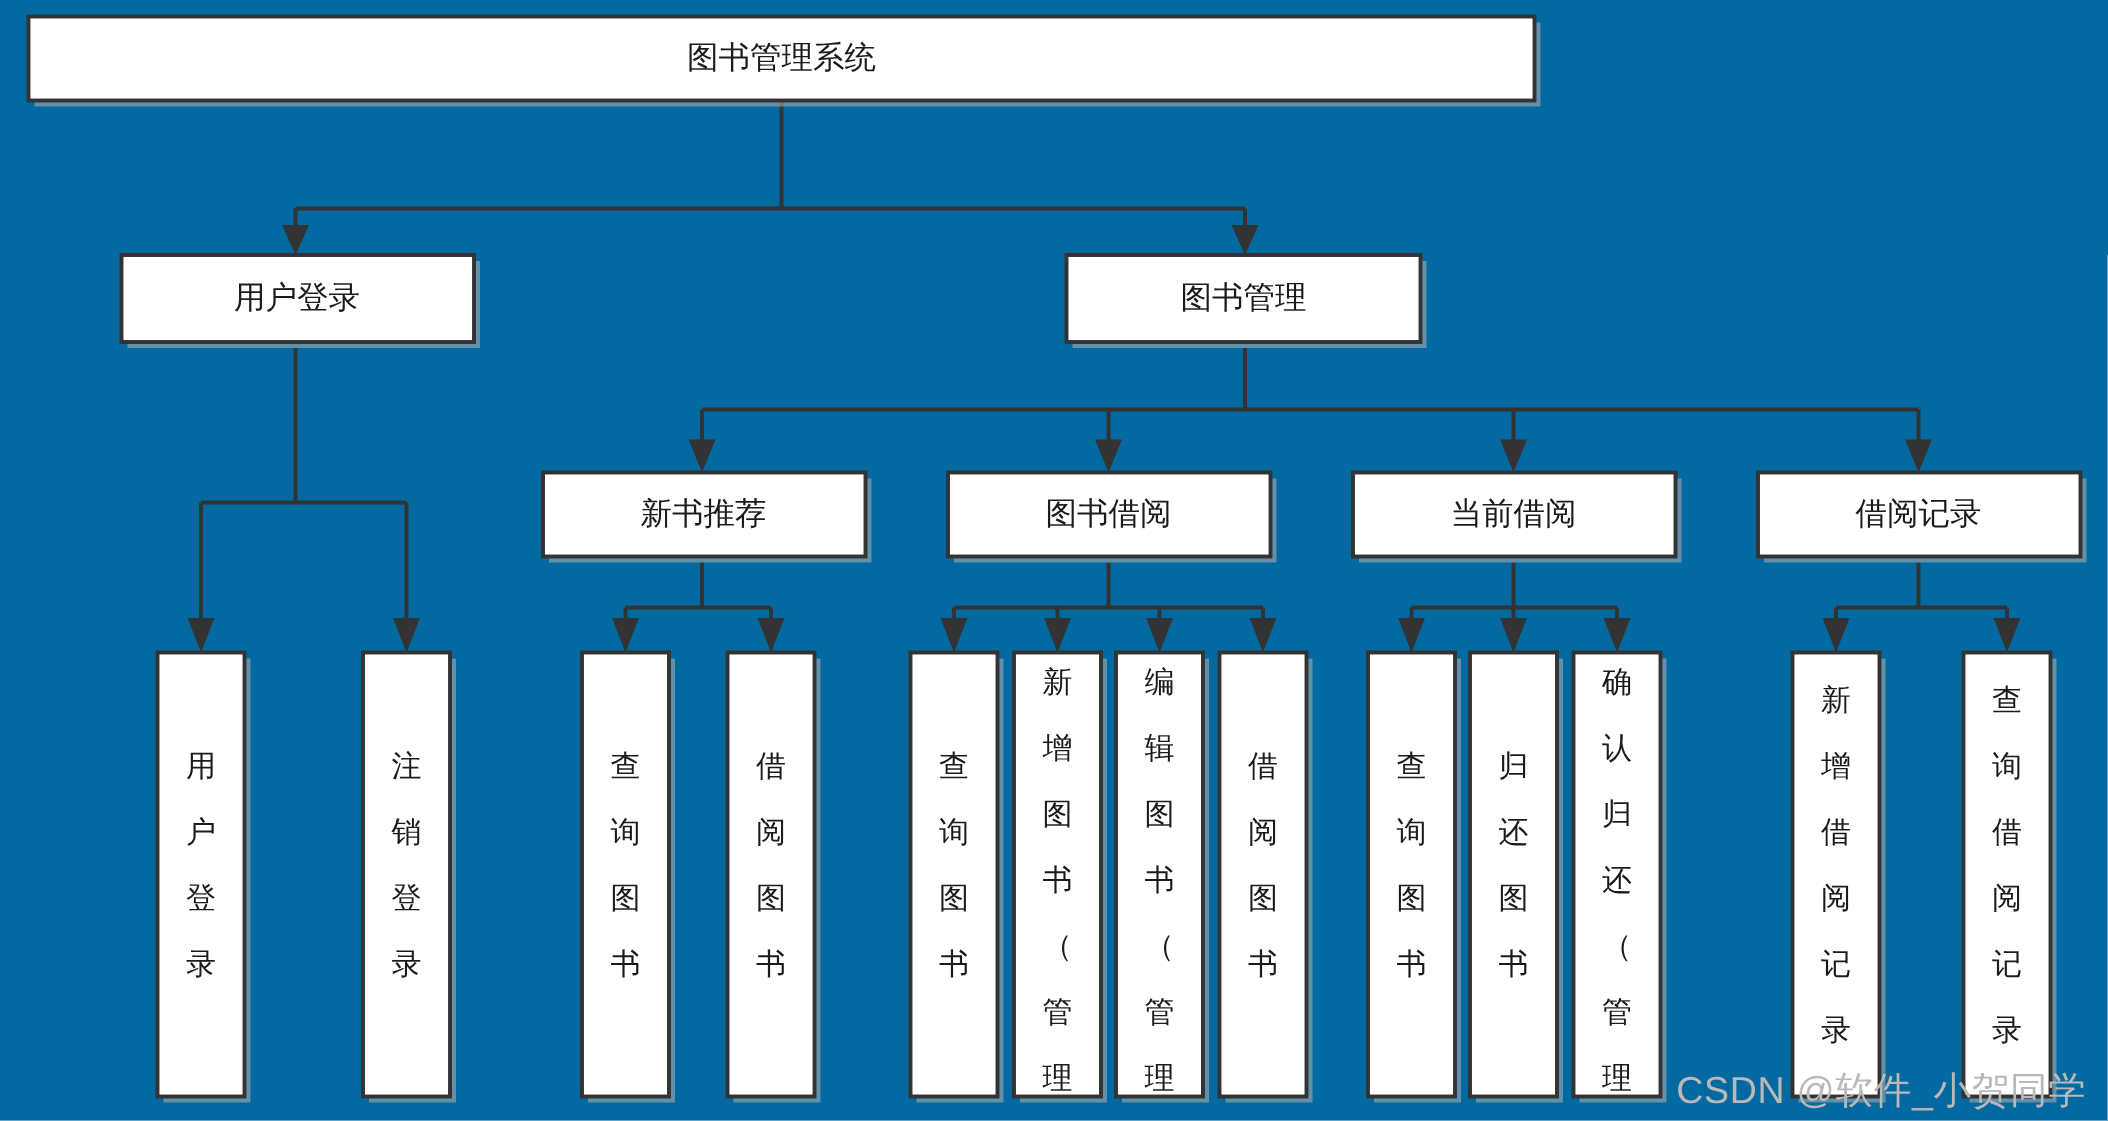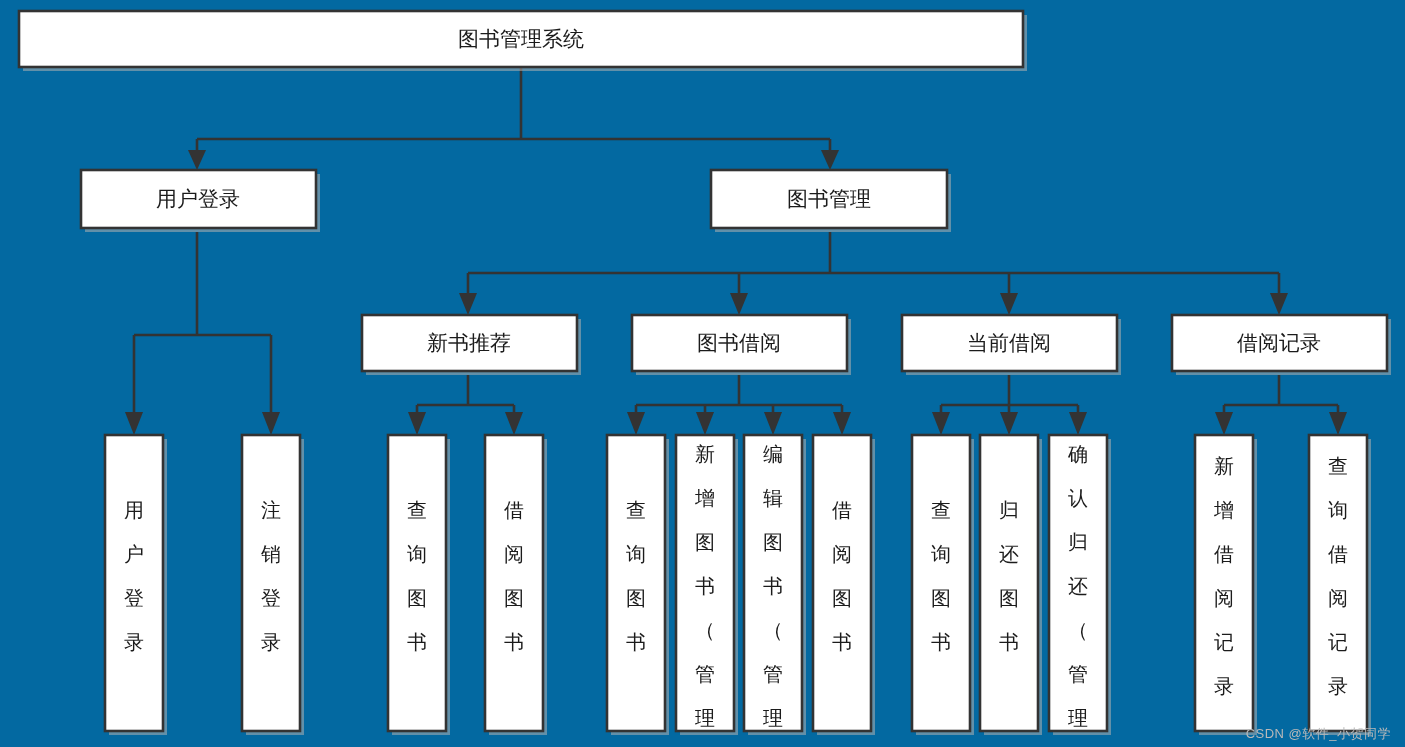--- a/index.html
+++ b/index.html
@@ -57,21 +57,21 @@
     font-family: "Liberation Sans", "DejaVu Sans", sans-serif;
     font-size: 20px;
     fill: #1b1b1b;
     text-anchor: middle;
   }
   .watermark {
     position: absolute;
     right: 14px;
     bottom: 4px;
     font-family: "Liberation Sans", "DejaVu Sans", sans-serif;
-    font-size: 13px;
+    font-size: 25px;
     color: #b9b9b9;
     letter-spacing: 0.5px;
     white-space: nowrap;
     user-select: none;
   }
 </style>
 </head>
 <body>
 
 <div id="diagram-root">

